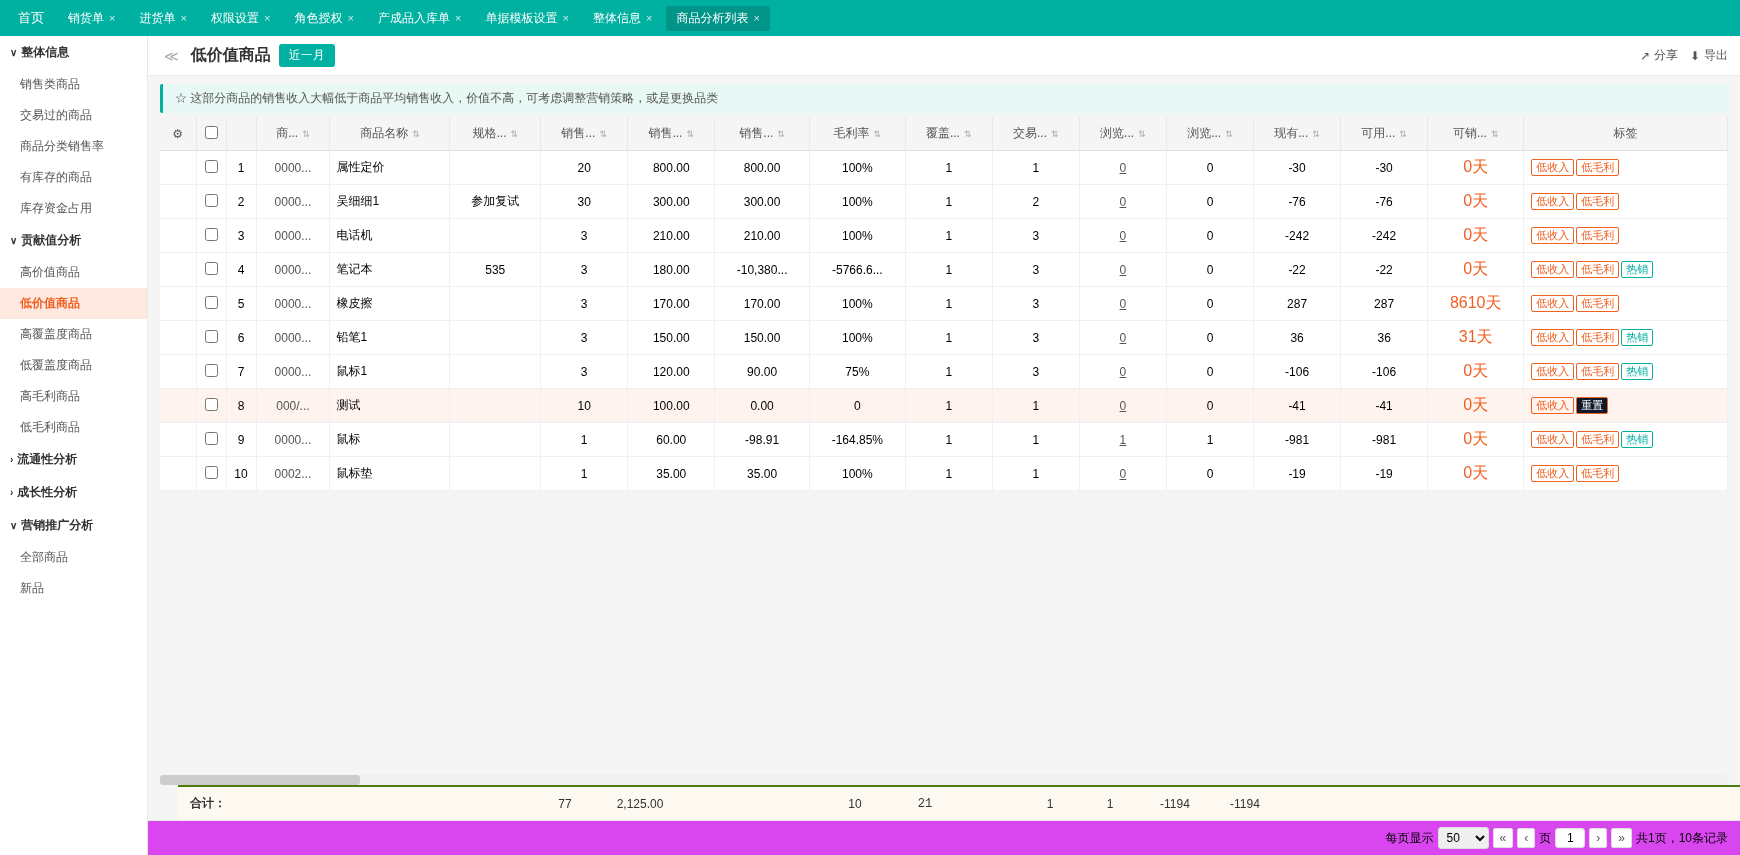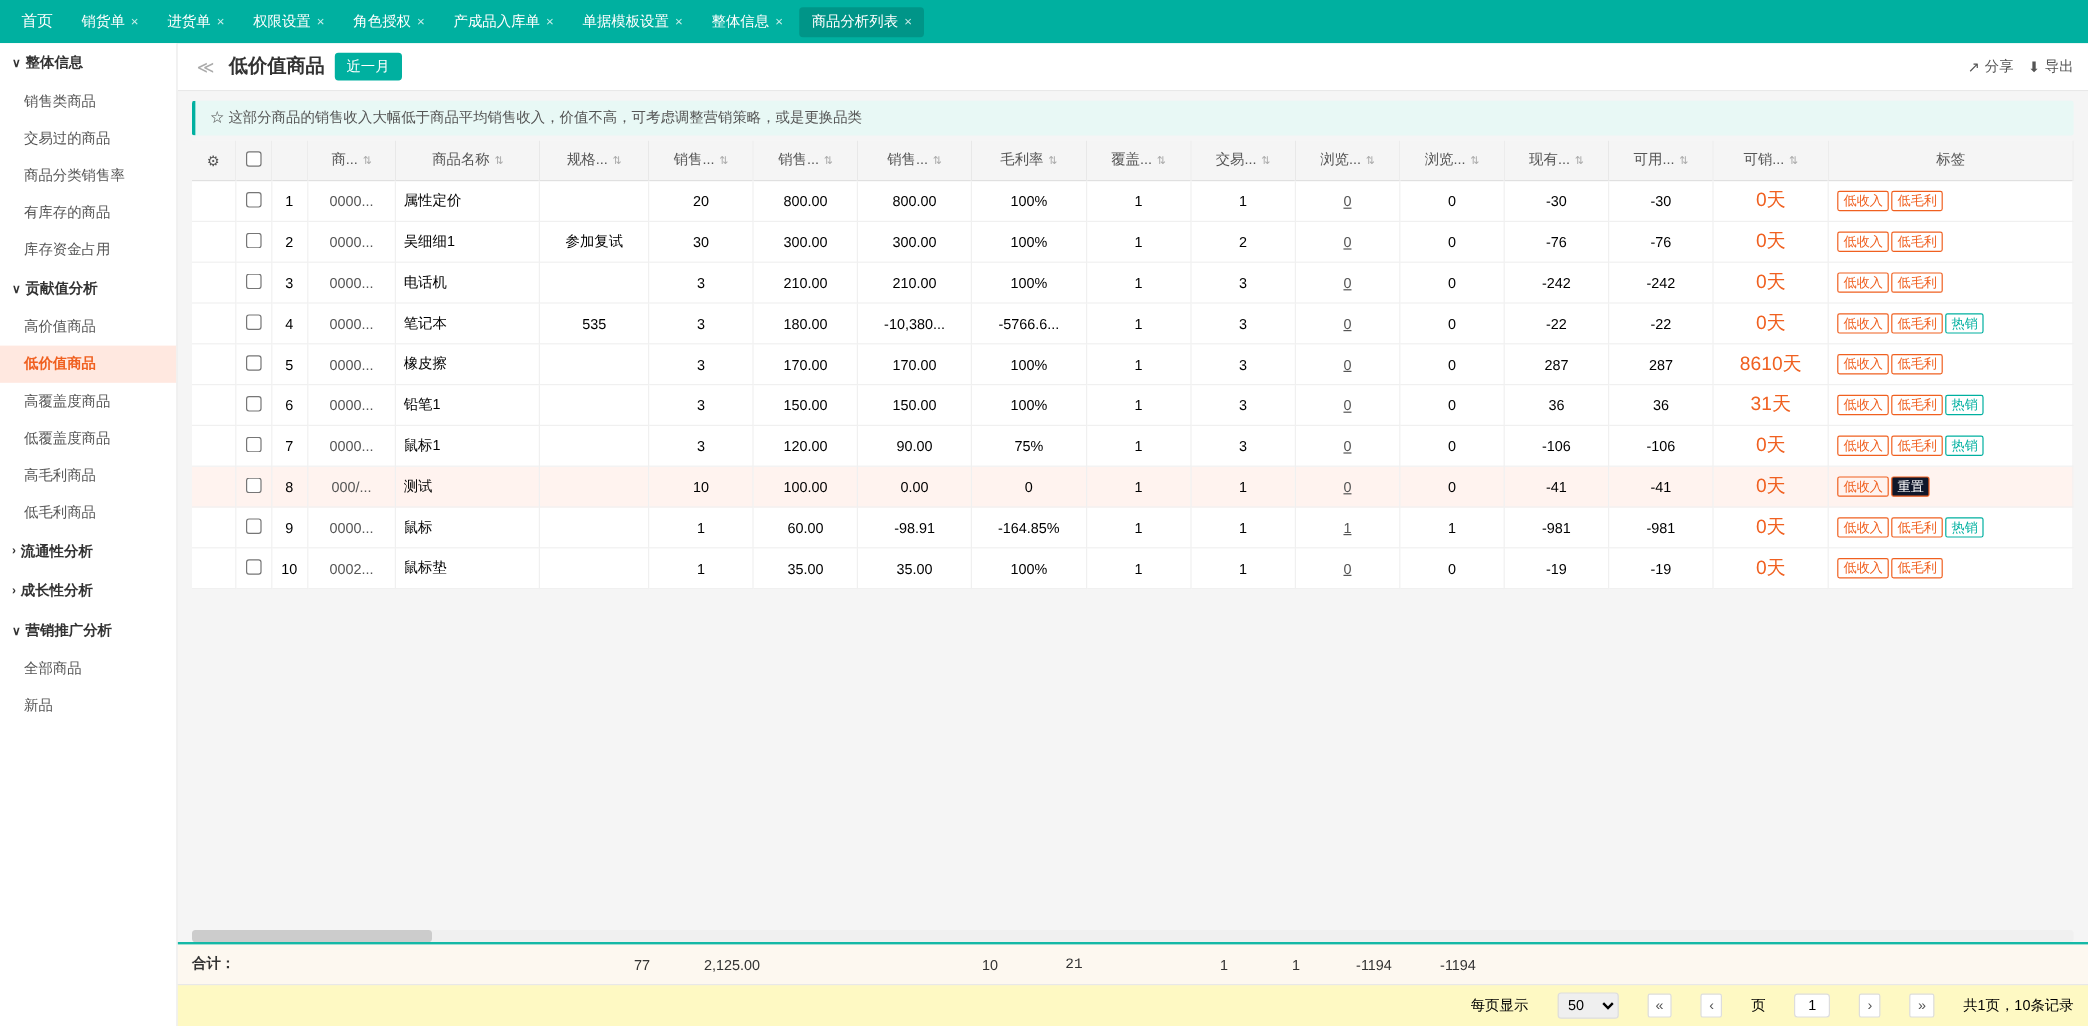--- a/index.html
+++ b/index.html
@@ -178,38 +178,39 @@
       margin: 1px;
     }
     .tag.green { border-color: #00b0a0; color: #00b0a0; }
     .tag.orange-fill { background: #0f172a; color: #fff; border-color: #f06020; }
     .days-tag { color: #f06020; font-size: 16px; }
     .link-underline { text-decoration: underline; color: #555; }
 
     
     .footer-total {
       background: #fdf8f0;
-      border-top: 2px solid #14b8a6;
+      border-top: 2px solid #4d7c0f;
       display: flex;
       align-items: center;
       padding: 8px 12px;
       font-size: 12px;
       color: #333;
+      margin-left: 30px;
     }
     .footer-total .label { font-weight: bold; width: 80px; }
 
     
     .pagination {
       display: flex;
       align-items: center;
       justify-content: flex-end;
       padding: 6px 12px;
-      background: #fef9c3;
+      background: #d946ef;
       border-top: 1px solid #e8e8e8;
-      gap: 24px;
+      gap: 4px;
       font-size: 12px;
     }
     .page-size-select {
       border: 1px solid #ddd;
       border-radius: 3px;
       padding: 2px 4px;
       font-size: 12px;
     }
     .page-btn {
       border: 1px solid #ddd;

